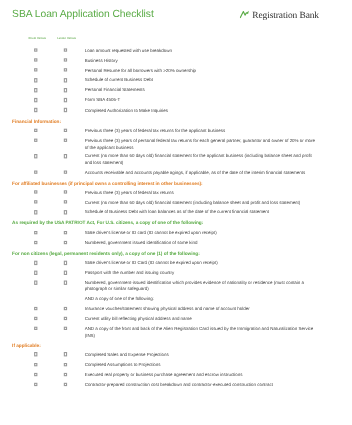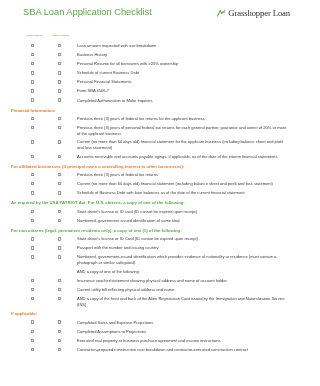--- a/index.html
+++ b/index.html
@@ -15,21 +15,21 @@
   .page{
     position:relative;
     width:298px;height:386px;
     box-sizing:border-box;
     padding:0;
   }
 
   
   .hdr{
     display:flex;align-items:flex-start;justify-content:space-between;
-    padding:7px 8px 0 23px;
+    padding:7px 8px 0 11px;
   }
   .doc-title{
     font-size:9.4px;
     font-weight:400;
     color:#5aab46;
     letter-spacing:-0.05px;
     line-height:1.1;
     white-space:nowrap;
   }
   .brand{
@@ -112,21 +112,21 @@
 
 <div class="page">
 
   <div class="hdr">
     <div class="doc-title">SBA Loan Application Checklist</div>
     <div class="brand">
       <svg class="brand-mark" viewBox="0 0 18 16">
         <path d="M1 14 L6.5 3 L9.5 9.5 L12 5.5" stroke="#5aab46" stroke-width="2.1" fill="none" stroke-linecap="round" stroke-linejoin="round"></path>
         <path d="M11 6 L16.5 1.5 L15 7.5 Z" fill="#5aab46"></path>
       </svg>
-      <div class="brand-name">Grasshopper Loan</div>
+      <div class="brand-name">Registration Bank</div>
     </div>
   </div>
 
   <div class="col-heads">
     <div class="col-head c1">Client Initials</div>
     <div class="col-head c2">Lender Initials</div>
   </div>
 
   <div class="list" id="checklist-body">
       <div class="row">

